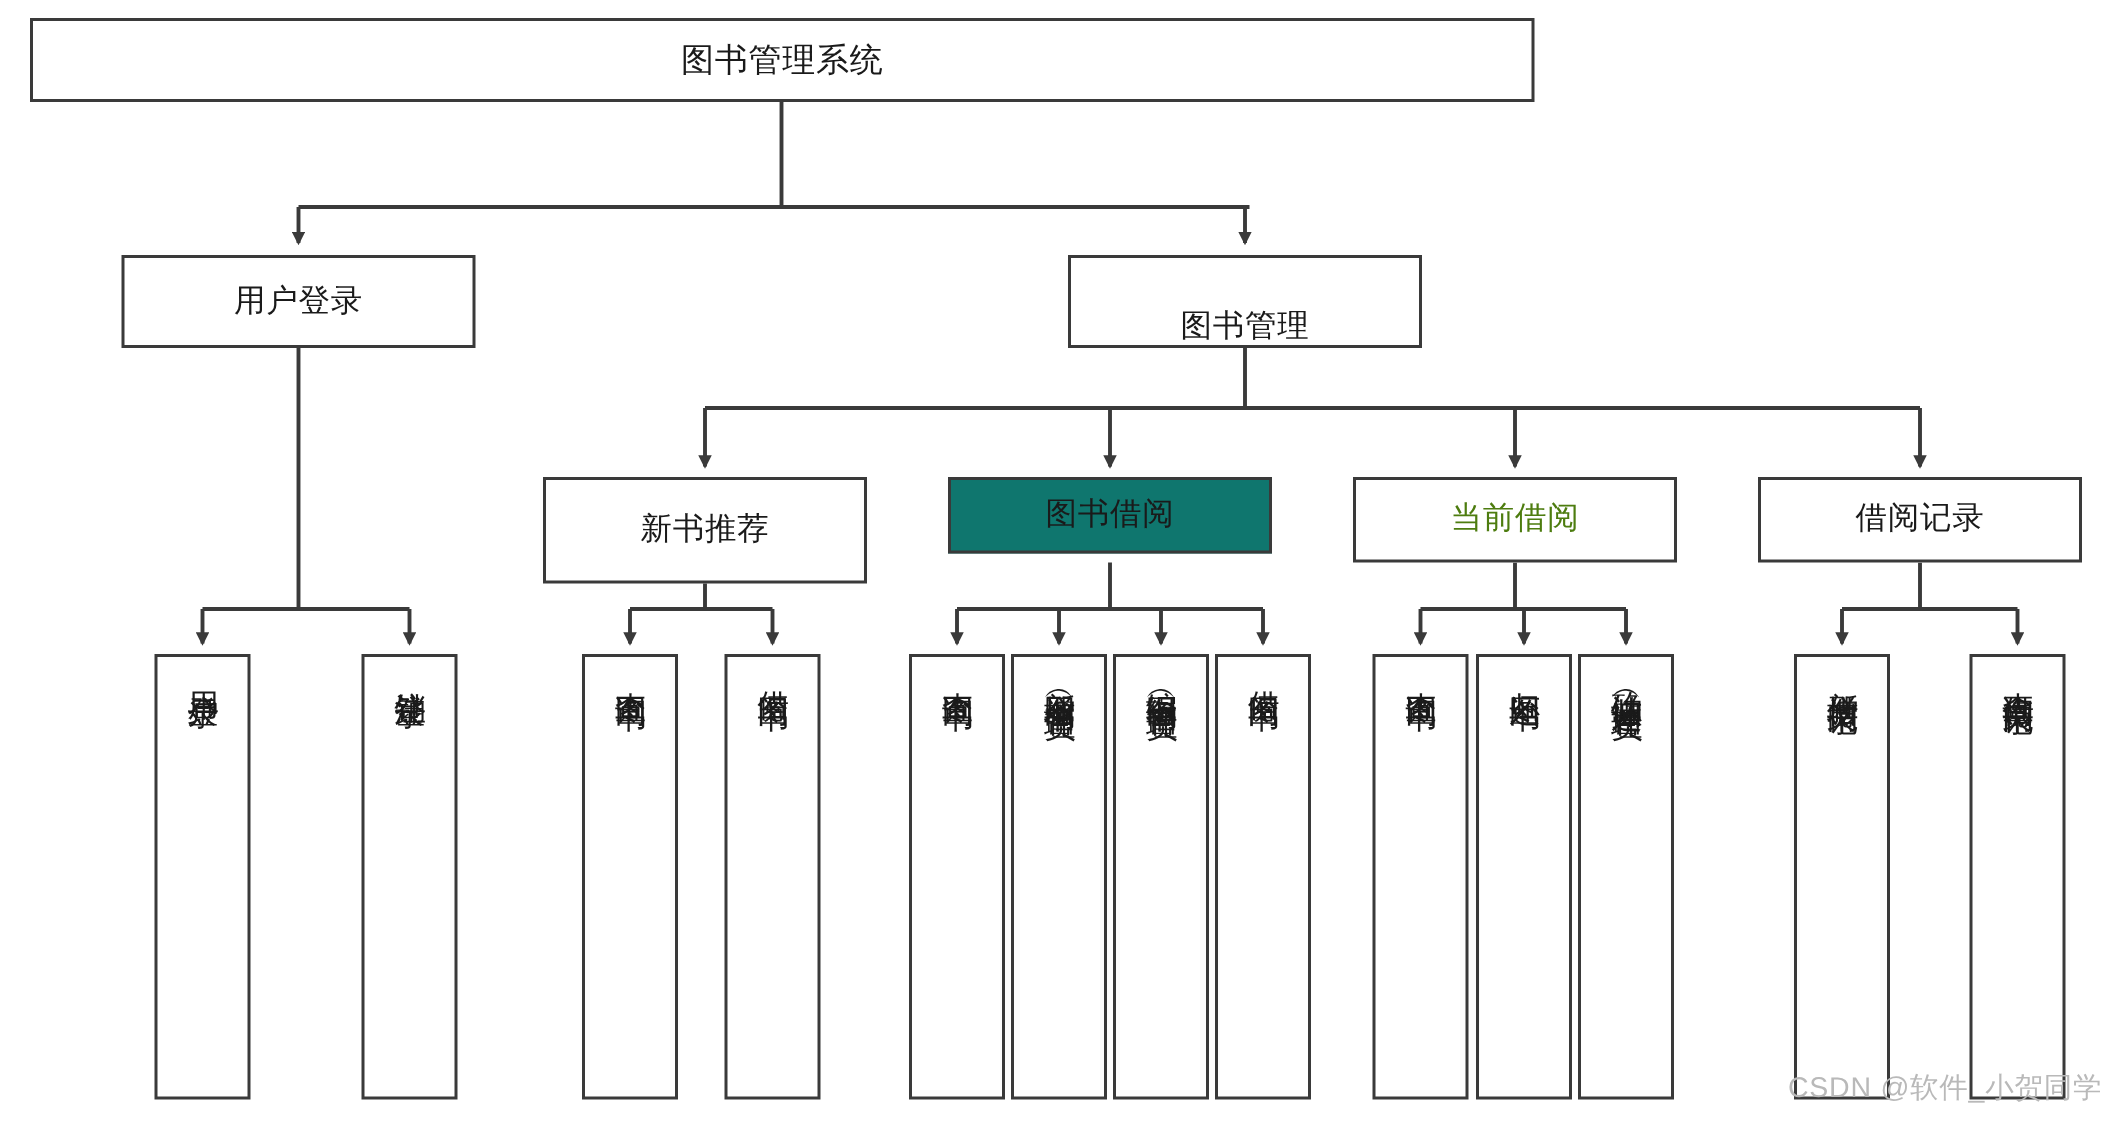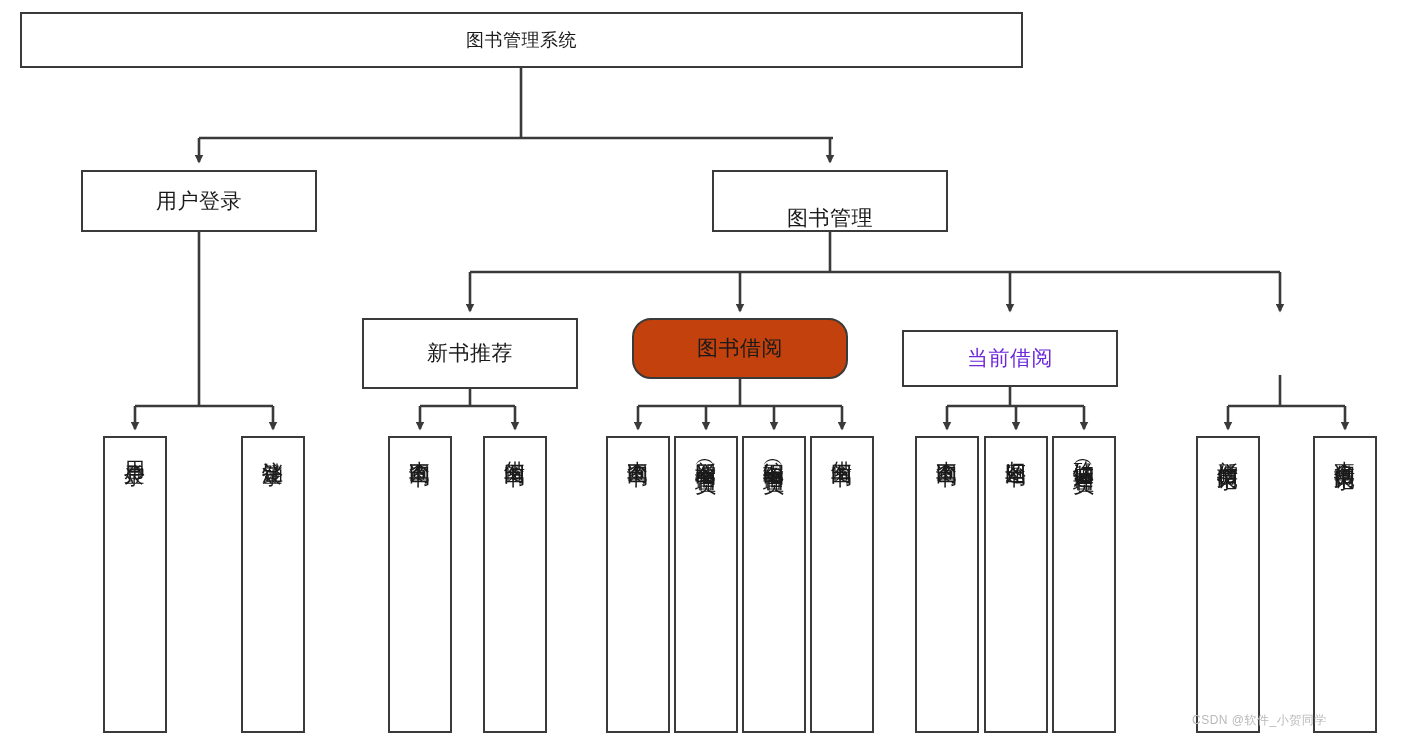--- a/index.html
+++ b/index.html
@@ -50,27 +50,27 @@
     padding-top: 6px;
   }
   .node.vertical .node-label {
     writing-mode: vertical-rl;
     text-orientation: upright;
     font-size: 21px;
     letter-spacing: 2px;
     line-height: 1;
   }
   .node.root .node-label {
-    font-size: 18px;
+    font-size: 22px;
   }
   .watermark {
     position: absolute;
     left: 1192px;
     top: 712px;
-    font-size: 12px;
+    font-size: 19px;
     color: #b9b9b9;
     white-space: nowrap;
     letter-spacing: 0.5px;
   }
 </style>
 </head>
 <body>
 
 <div id="canvas" style="background: rgb(255, 255, 255);">
 
@@ -131,25 +131,28 @@
   <div class="node horizontal" style="left: 81px; top: 170px; width: 236px; height: 62px; background: rgb(255, 255, 255); border-color: rgb(58, 58, 58); color: rgb(26, 26, 26);">
     <span class="node-label">用户登录</span>
   </div>
   <div class="node horizontal" style="left: 712px; top: 170px; width: 236px; height: 62px; background: rgb(255, 255, 255); border-color: rgb(58, 58, 58); color: rgb(26, 26, 26); align-items: flex-end;">
     <span class="node-label">图书管理</span>
   </div>
 
   <div class="node horizontal" style="left: 362px; top: 318px; width: 216px; height: 71px; background: rgb(255, 255, 255); border-color: rgb(58, 58, 58); color: rgb(26, 26, 26);">
     <span class="node-label">新书推荐</span>
   </div>
-  <div class="node horizontal" style="left: 632px; top: 318px; width: 216px; height: 61px; background: #c2410c; border-color: rgb(58, 58, 58); color: rgb(26, 26, 26); border-radius: 19px;">
+  <div class="node horizontal" style="left: 632px; top: 318px; width: 216px; height: 51px; background: #0f766e; border-color: rgb(58, 58, 58); color: rgb(26, 26, 26);">
     <span class="node-label">图书借阅</span>
   </div>
-  <div class="node horizontal" style="left: 902px; top: 318px; width: 216px; height: 57px; background: rgb(255, 255, 255); border-color: rgb(58, 58, 58); color: #6d28d9; margin-top: 12px;">
+  <div class="node horizontal" style="left: 902px; top: 318px; width: 216px; height: 57px; background: rgb(255, 255, 255); border-color: rgb(58, 58, 58); color: #4d7c0f;">
     <span class="node-label">当前借阅</span>
+  </div>
+  <div class="node horizontal" style="left: 1172px; top: 318px; width: 216px; height: 57px; background: rgb(255, 255, 255); border-color: rgb(58, 58, 58); color: rgb(26, 26, 26);">
+    <span class="node-label">借阅记录</span>
   </div>
 
   <div class="node vertical" style="left: 103px; top: 436px; width: 64px; height: 297px; background: rgb(255, 255, 255); border-color: rgb(58, 58, 58); color: rgb(26, 26, 26);">
     <span class="node-label">用户登录</span>
   </div>
   <div class="node vertical" style="left: 241px; top: 436px; width: 64px; height: 297px; background: rgb(255, 255, 255); border-color: rgb(58, 58, 58); color: rgb(26, 26, 26);">
     <span class="node-label">注销登录</span>
   </div>
   <div class="node vertical" style="left: 388px; top: 436px; width: 64px; height: 297px; background: rgb(255, 255, 255); border-color: rgb(58, 58, 58); color: rgb(26, 26, 26);">
     <span class="node-label">查询图书</span>

